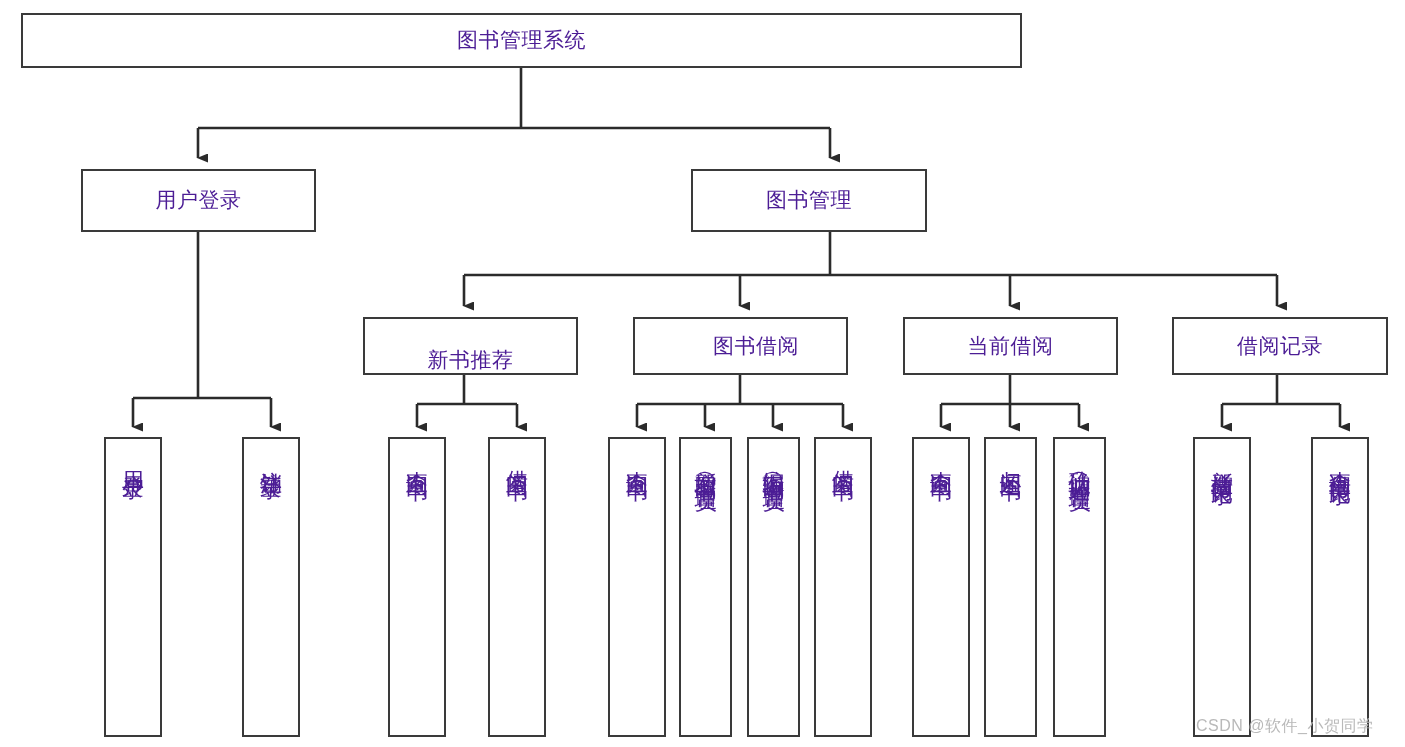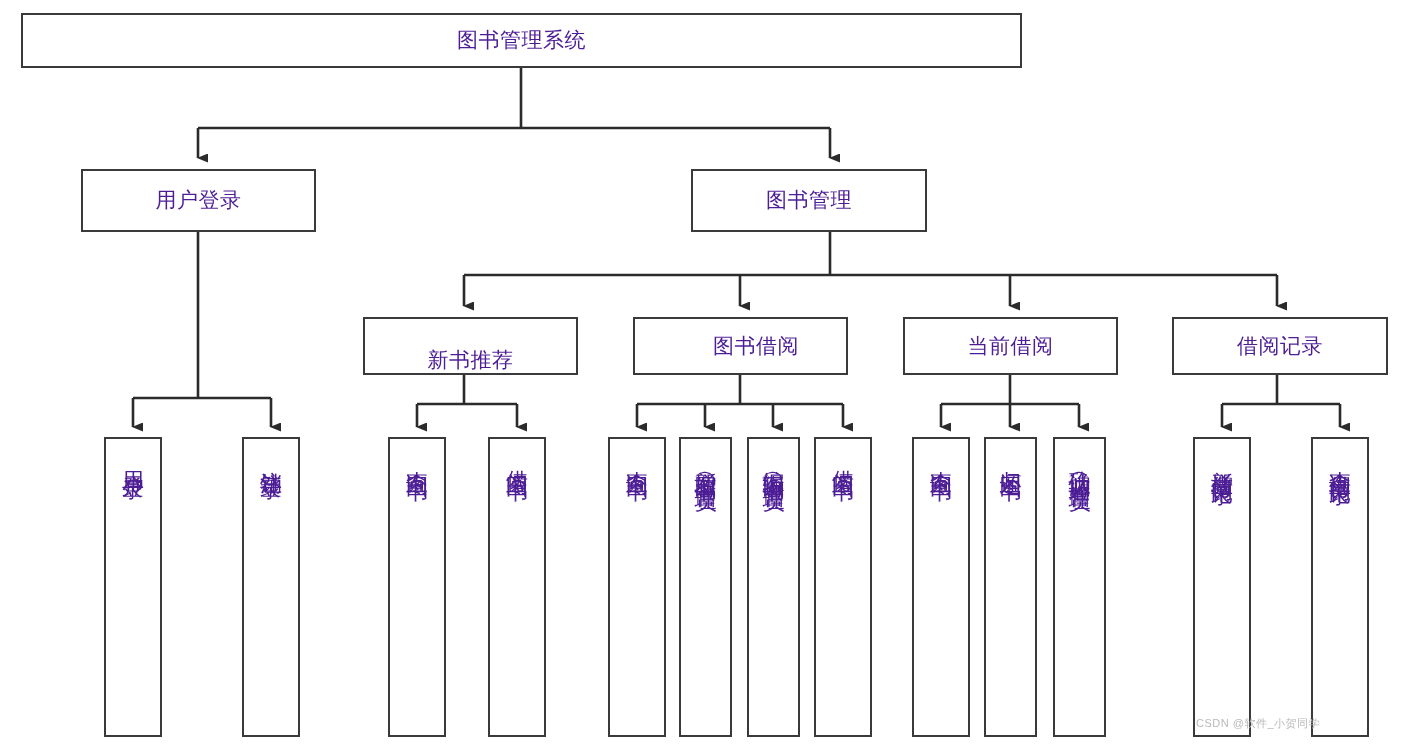--- a/index.html
+++ b/index.html
@@ -53,21 +53,21 @@
   .node.vert .node-label {
     writing-mode: vertical-rl;
     text-orientation: upright;
     font-size: 22px;
     letter-spacing: 3px;
     line-height: 1;
     white-space: nowrap;
   }
   .watermark {
     position: absolute;
-    font-size: 11px;
+    font-size: 16px;
     color: #b9b9b9;
     white-space: nowrap;
     letter-spacing: 0.5px;
     user-select: none;
   }
 </style>
 </head>
 <body>
 
 <div id="diagram-root">

